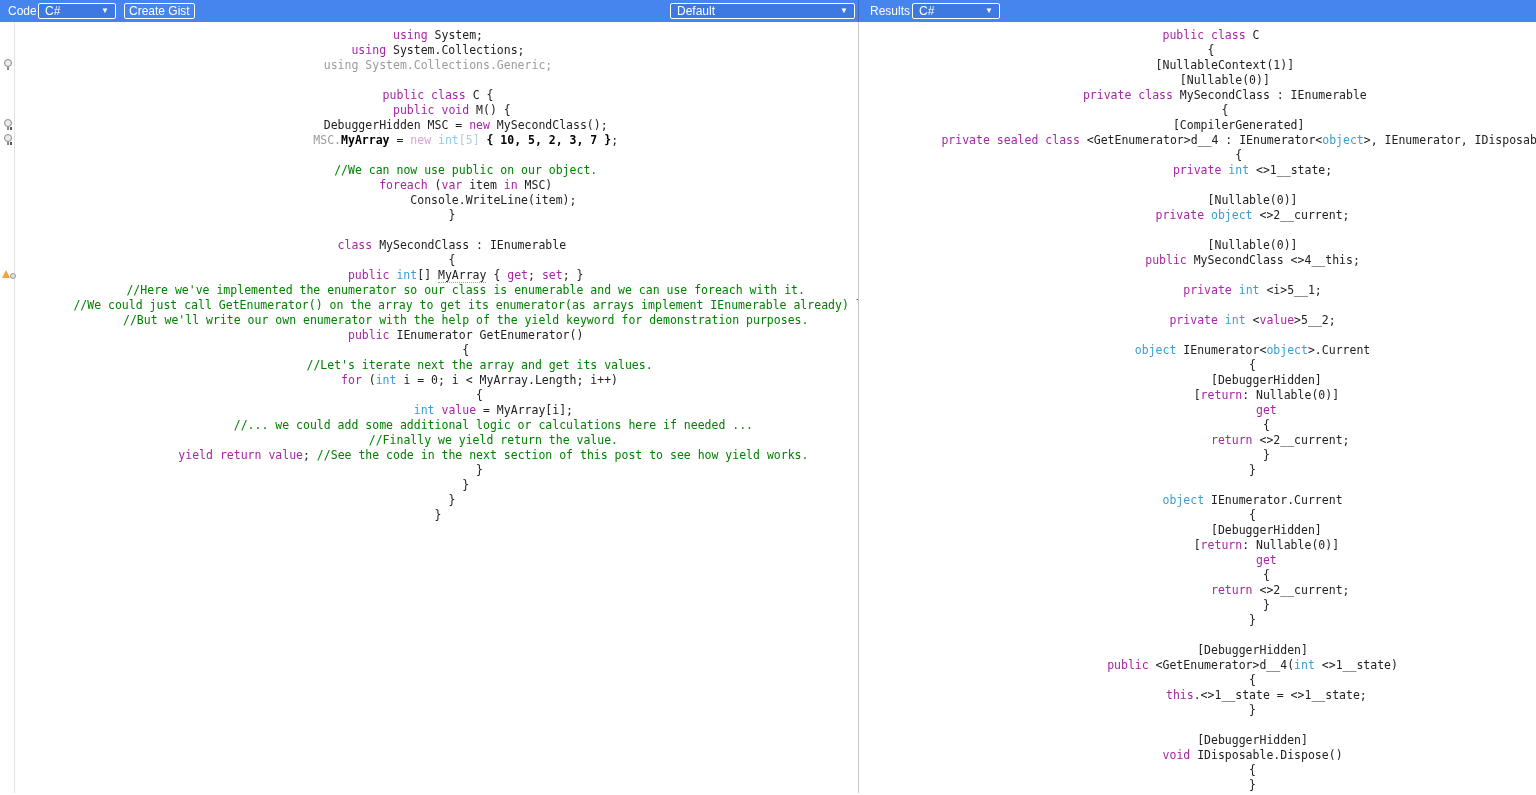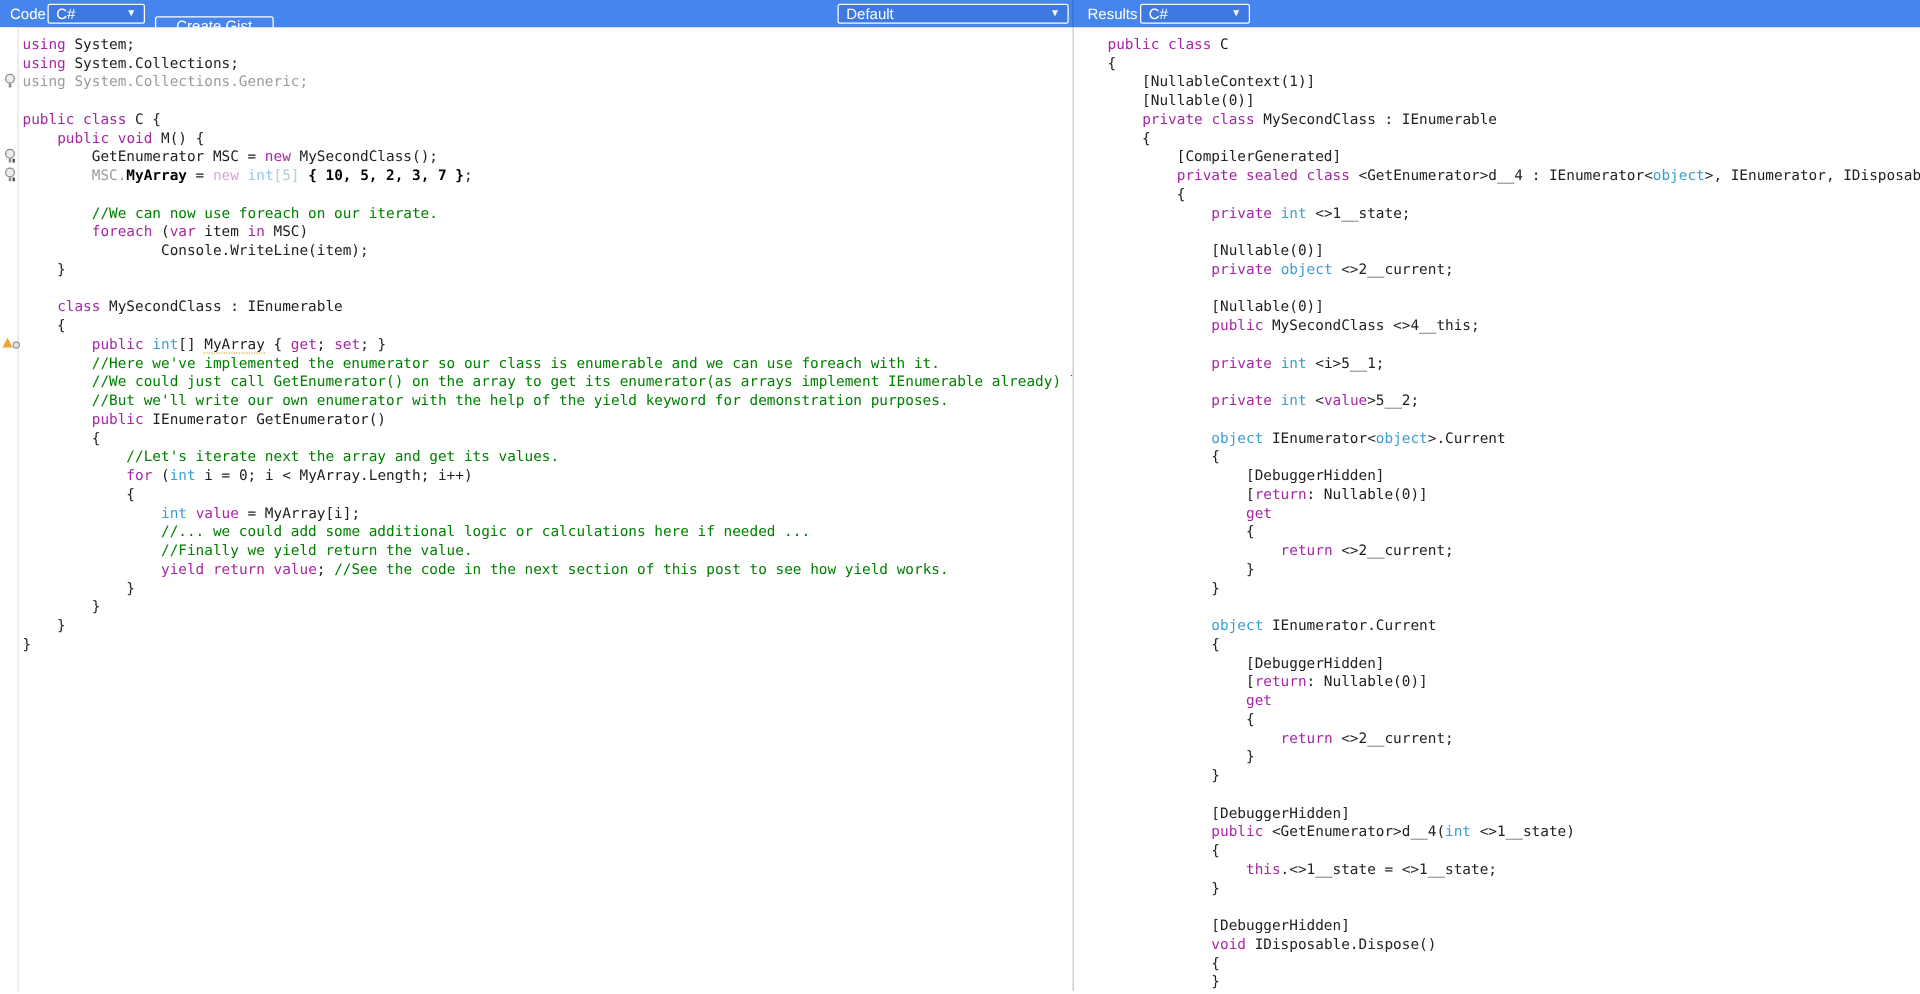--- a/index.html
+++ b/index.html
@@ -7,26 +7,26 @@
               font-family:"Liberation Sans", sans-serif; }
 
   
   .header { position:relative; height:22px; background:#4684ee; color:#fff; font-size:12px; }
   .hitem { position:absolute; top:0; height:22px; line-height:22px; white-space:nowrap; }
   .hlabel { font-weight:normal;text-align:right; }
   .hselect { top:3px; height:16px; line-height:14px; border:1px solid #fff; border-radius:2px;
              background:#3d79e0; padding:0 6px; display:flex; align-items:center;
              justify-content:space-between; cursor:pointer; }
   .hselect .arrow { font-size:8px; margin-left:6px; }
-  .hbutton { top:13px; height:16px; line-height:14px; border:1px solid #fff; border-radius:2px;
-             background:transparent; padding:0 16px; cursor:pointer; }
+  .hbutton { top:3px; height:16px; line-height:14px; border:1px solid #fff; border-radius:2px;
+             background:transparent; padding:0 4px; cursor:pointer; }
   .hdivider { left:858px; top:0; width:1px; height:22px; background:rgba(0,0,0,0.18); }
 
   
-  .main { display:flex; height:771px; }
+  .main { display:flex; height:771px;text-align:center; }
   .editor-panel { position:relative; width:858px; height:100%; overflow:hidden; background:#fff; }
   .results-panel { position:relative; flex:1; height:100%; overflow:hidden; background:#fff;
                    border-left:1px solid #c8c8c8; }
 
   .gutter { position:absolute; left:0; top:0; width:15px; height:100%;
             border-right:1px solid #e2e2e2; background:#fff; }
 
   .code { position:absolute; top:6px; font-family:"DejaVu Sans Mono","Liberation Mono",monospace;
           font-size:11.5px; line-height:15px; color:#212121; }
   .editor-panel .code { left:18px; right:0; }
@@ -94,24 +94,24 @@
         <span class="gicon lightbulb-plus-icon" style="top: 112px;"></span>
         <span class="gicon warning-lightbulb-icon" style="top: 247px;"></span>
       </div>
     <div class="code">
         <div class="cl"><span class="c-k">using</span><span class="c-d"> System;</span></div>
         <div class="cl"><span class="c-k">using</span><span class="c-d"> System.Collections;</span></div>
         <div class="cl"><span class="c-g">using System.Collections.Generic;</span></div>
         <div class="cl"></div>
         <div class="cl"><span class="c-k">public</span><span class="c-d"> </span><span class="c-k">class</span><span class="c-d"> C {</span></div>
         <div class="cl"><span class="c-d">    </span><span class="c-k">public</span><span class="c-d"> </span><span class="c-k">void</span><span class="c-d"> M() {</span></div>
-        <div class="cl"><span class="c-d">        GetEnumerator MSC = </span><span class="c-k">new</span><span class="c-d"> MySecondClass();</span></div>
+        <div class="cl"><span class="c-d">        DebuggerHidden MSC = </span><span class="c-k">new</span><span class="c-d"> MySecondClass();</span></div>
         <div class="cl"><span class="c-d">        </span><span class="c-g">MSC.</span><span class="c-s">MyArray</span><span class="c-d"> = </span><span class="c-fk">new</span><span class="c-d"> </span><span class="c-fb">int</span><span class="c-fg">[5]</span><span class="c-d"> </span><span class="c-s">{ 10, 5, 2, 3, 7 }</span><span class="c-d">;</span></div>
         <div class="cl"></div>
-        <div class="cl"><span class="c-d">        </span><span class="c-c">//We can now use foreach on our iterate.</span></div>
+        <div class="cl"><span class="c-d">        </span><span class="c-c">//We can now use public on our object.</span></div>
         <div class="cl"><span class="c-d">        </span><span class="c-k">foreach</span><span class="c-d"> (</span><span class="c-k">var</span><span class="c-d"> item </span><span class="c-k">in</span><span class="c-d"> MSC)</span></div>
         <div class="cl"><span class="c-d">                Console.WriteLine(item);</span></div>
         <div class="cl"><span class="c-d">    }</span></div>
         <div class="cl"></div>
         <div class="cl"><span class="c-d">    </span><span class="c-k">class</span><span class="c-d"> MySecondClass : IEnumerable</span></div>
         <div class="cl"><span class="c-d">    {</span></div>
         <div class="cl"><span class="c-d">        </span><span class="c-k">public</span><span class="c-d"> </span><span class="c-b">int</span><span class="c-d">[] </span><span class="c-w">MyArray</span><span class="c-d"> { </span><span class="c-k">get</span><span class="c-d">; </span><span class="c-k">set</span><span class="c-d">; }</span></div>
         <div class="cl"><span class="c-d">        </span><span class="c-c">//Here we've implemented the enumerator so our class is enumerable and we can use foreach with it.</span></div>
         <div class="cl"><span class="c-d">        </span><span class="c-c">//We could just call GetEnumerator() on the array to get its enumerator(as arrays implement IEnumerable already) like this:</span></div>
         <div class="cl"><span class="c-d">        </span><span class="c-c">//But we'll write our own enumerator with the help of the yield keyword for demonstration purposes.</span></div>

